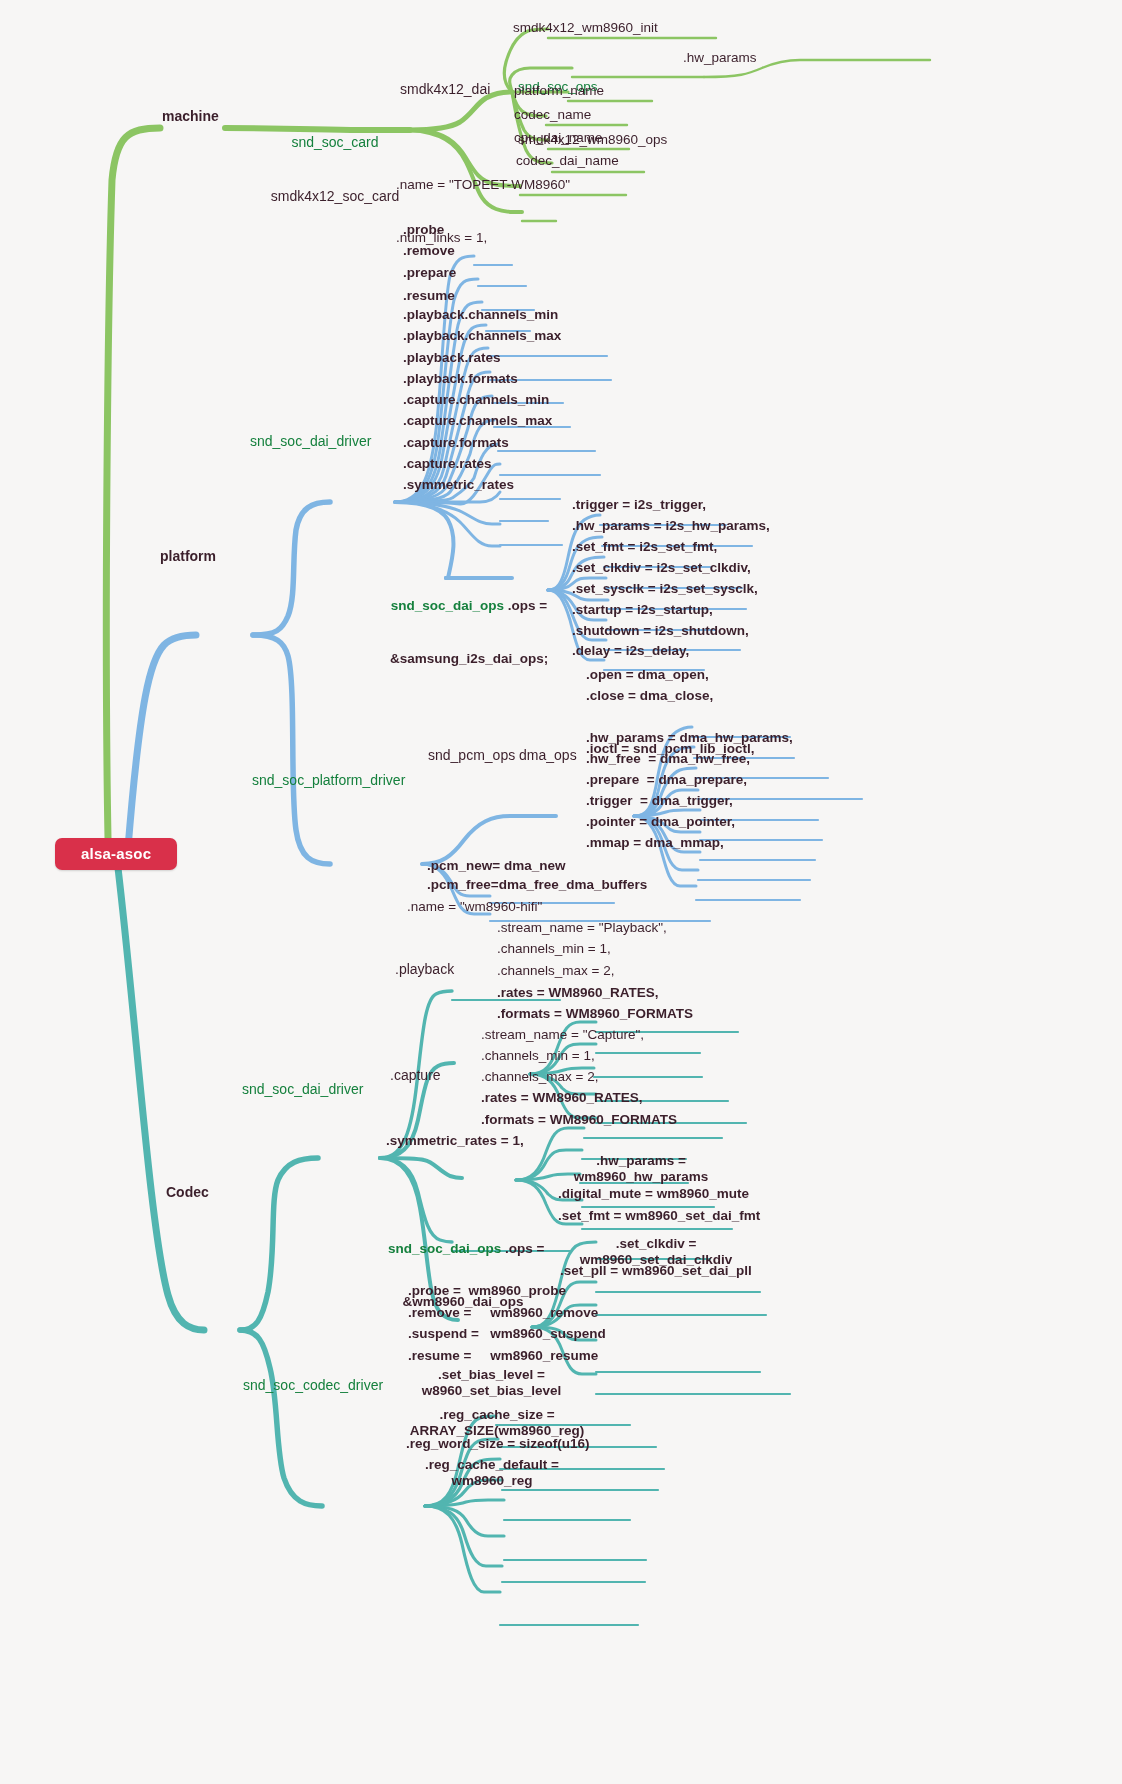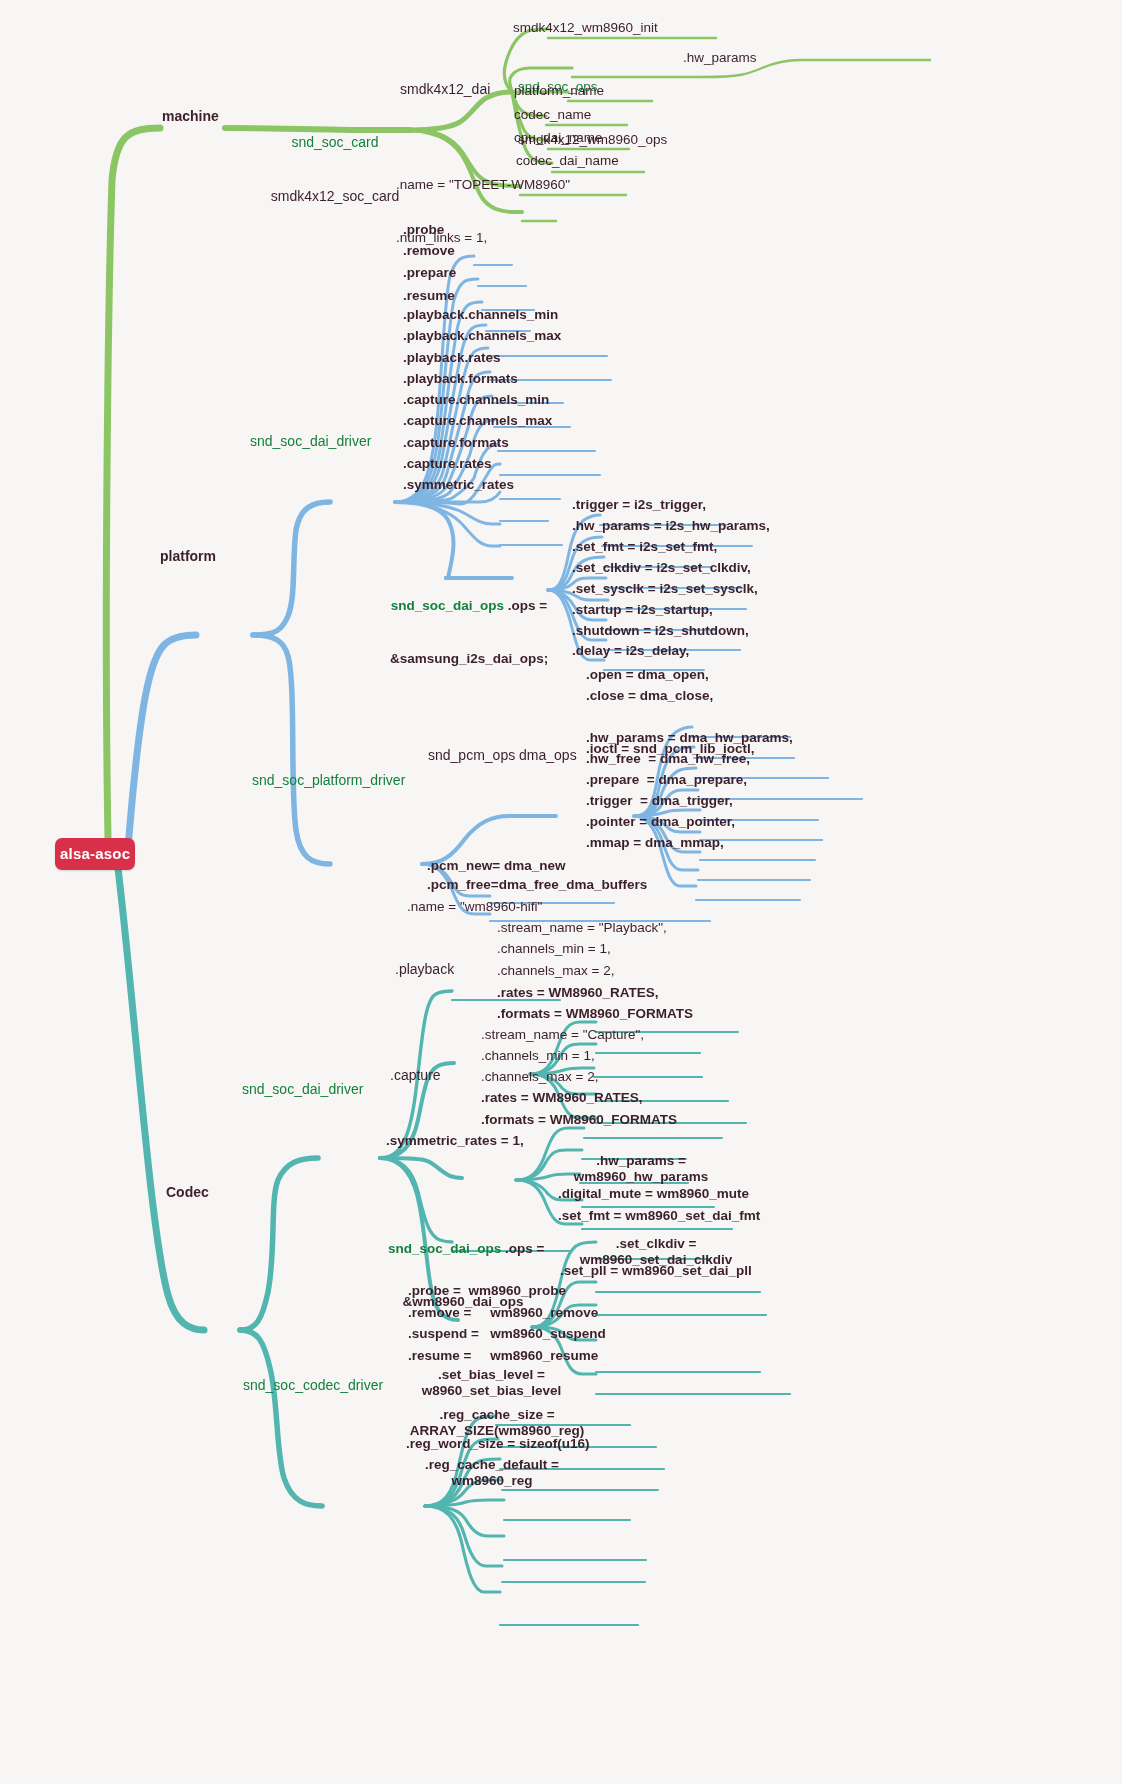--- a/index.html
+++ b/index.html
@@ -17,21 +17,21 @@
     white-space:pre;
     line-height:1.18;
   }
   .node .t{display:block;}
   .root{
     background:#d9304a;
     color:#ffffff;
     font-weight:bold;
     font-size:15px;
     border-radius:7px;
-    padding:7px 5px;
+    padding:7px 26px;
     letter-spacing:.2px;
     box-shadow:0 1px 2px rgba(0,0,0,.15);
   }
   .lvl1{font-weight:bold;font-size:14px;}
   .lvl2{font-size:14px;}
   .leaf{font-size:13.5px;}
   .leafb{font-size:13.5px;font-weight:bold;}
   .red{color:#15803d;}
   .ctr{text-align:center;}
 </style>

